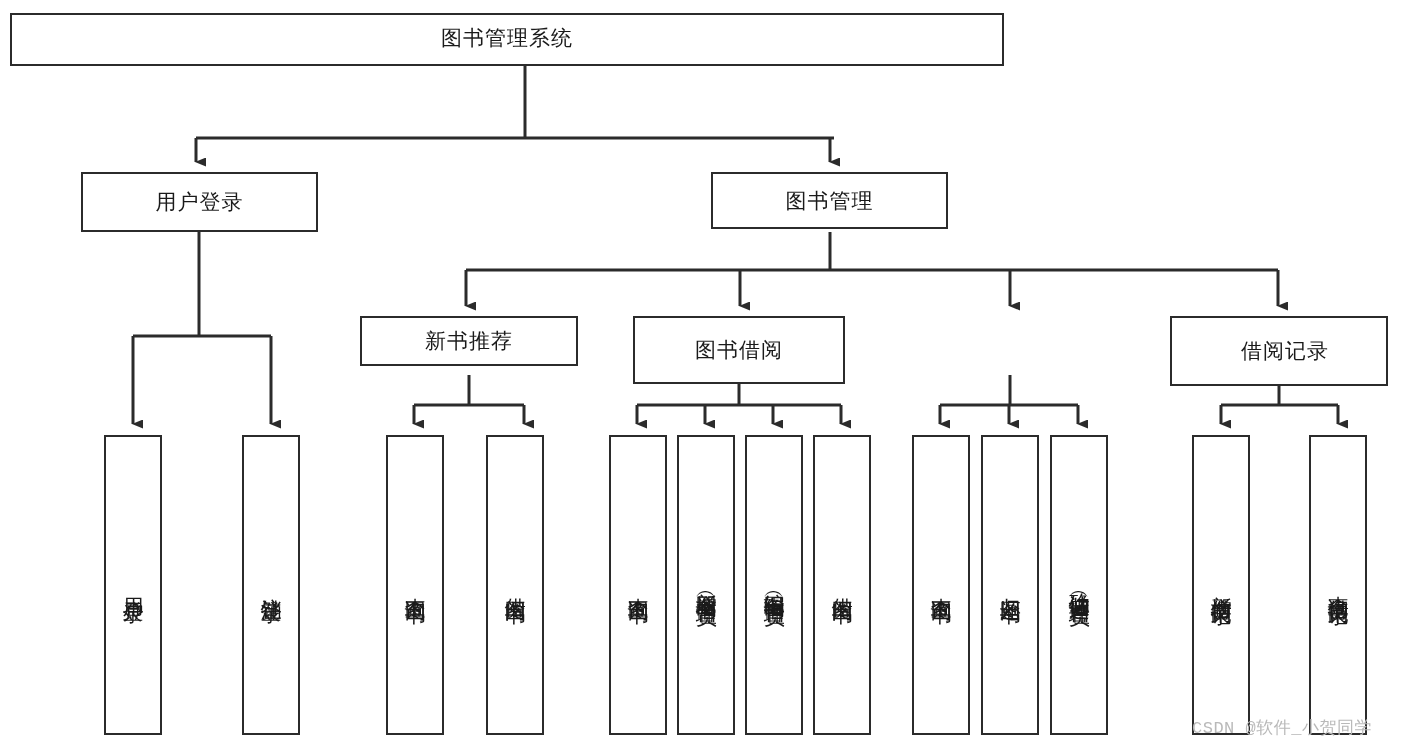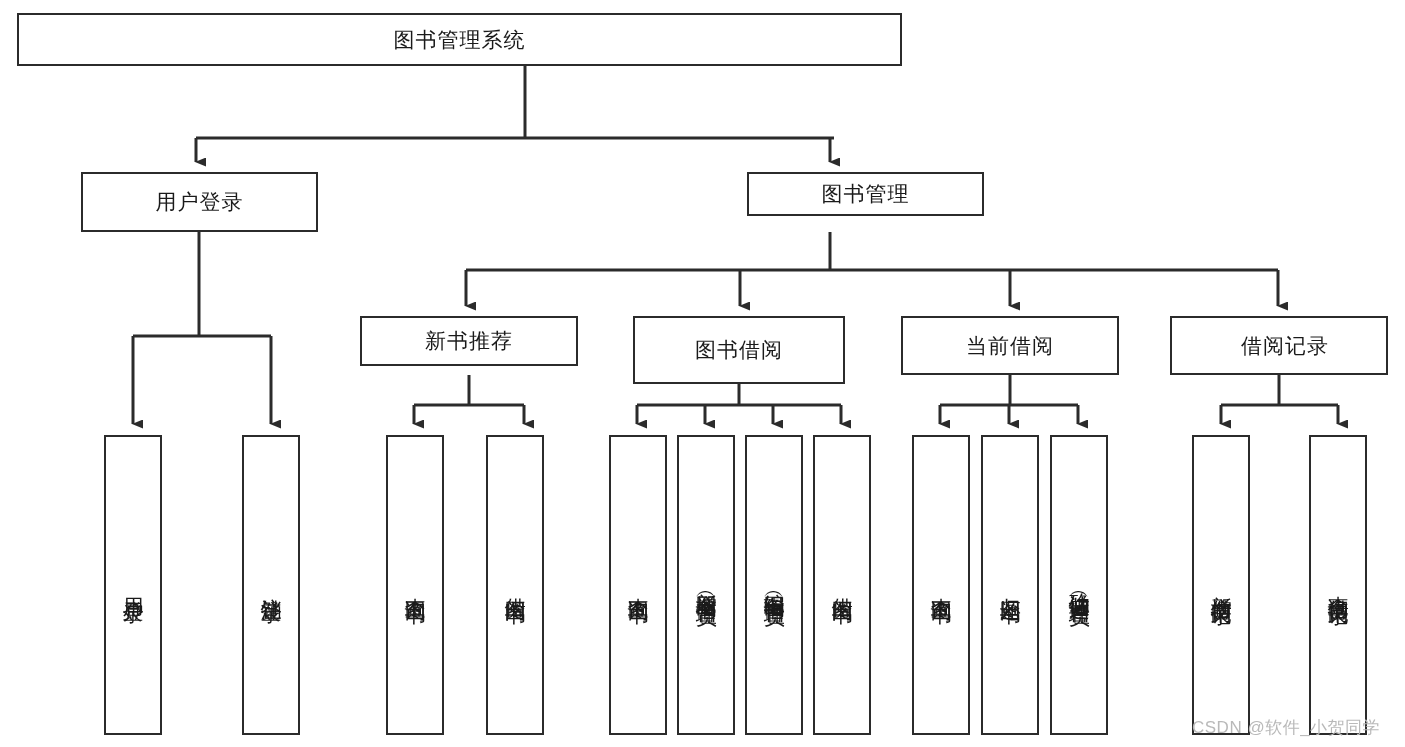--- a/index.html
+++ b/index.html
@@ -105,43 +105,42 @@
       <path d="M1009,405 L1009,424" marker-end="url(#arrowhead)"></path>
       <path d="M1078,405 L1078,424" marker-end="url(#arrowhead)"></path>
 
       <path d="M1279,375 L1279,405"></path>
       <path d="M1221,405 L1338,405"></path>
       <path d="M1221,405 L1221,424" marker-end="url(#arrowhead)"></path>
       <path d="M1338,405 L1338,424" marker-end="url(#arrowhead)"></path>
     </g>
   </svg>
 
-  <div class="node horiz" style="left:17px; top:13px; width:885px; height:53px;">图书管理系统</div>
+  <div class="node horiz" style="left:10px; top:13px; width:994px; height:53px;font-family:Liberation Mono, monospace;">图书管理系统</div>
 
   <div class="node horiz" style="left:81px; top:172px; width:237px; height:60px;">用户登录</div>
-  <div class="node horiz" style="left:711px; top:172px; width:237px; height:44px;margin-left:36px;">图书管理</div>
+  <div class="node horiz" style="left:711px; top:172px; width:237px; height:57px;">图书管理</div>
 
   <div class="node horiz" style="left:360px; top:316px; width:218px; height:50px;">新书推荐</div>
   <div class="node horiz" style="left:633px; top:316px; width:212px; height:68px;">图书借阅</div>
-  <div class="node horiz" style="left:901px; top:316px; width:218px; height:59px;">当前借阅</div>
-  <div class="node horiz" style="left:1170px; top:316px; width:218px; height:59px;padding-left:12px;">借阅记录</div>
+  <div class="node horiz" style="left:1170px; top:316px; width:218px; height:70px;padding-left:12px;">借阅记录</div>
 
   <div class="node vert" style="left:104px; top:435px; width:58px; height:300px;">用户登录</div>
   <div class="node vert" style="left:242px; top:435px; width:58px; height:300px;">注销登录</div>
 
   <div class="node vert" style="left:386px; top:435px; width:58px; height:300px;">查询图书</div>
   <div class="node vert" style="left:486px; top:435px; width:58px; height:300px;">借阅图书</div>
 
   <div class="node vert" style="left:609px; top:435px; width:58px; height:300px;">查询图书</div>
   <div class="node vert" style="left:677px; top:435px; width:58px; height:300px;">新增图书（管理员）</div>
   <div class="node vert" style="left:745px; top:435px; width:58px; height:300px;">编辑图书（管理员）</div>
   <div class="node vert" style="left:813px; top:435px; width:58px; height:300px;">借阅图书</div>
 
   <div class="node vert" style="left:912px; top:435px; width:58px; height:300px;">查询图书</div>
   <div class="node vert" style="left:981px; top:435px; width:58px; height:300px;">归还图书</div>
   <div class="node vert" style="left:1050px; top:435px; width:58px; height:300px;">确认归还（管理员）</div>
 
   <div class="node vert" style="left:1192px; top:435px; width:58px; height:300px;">新增借阅记录</div>
   <div class="node vert" style="left:1309px; top:435px; width:58px; height:300px;">查询借阅记录</div>
 
-  <div class="watermark" style="left:1192px; top:716px;">CSDN @软件_小贺同学</div>
+  <div class="watermark" style="left:1192px; top:716px;font-family:Liberation Mono, monospace;">CSDN @软件_小贺同学</div>
 
 </div>
 
 </body></html>

